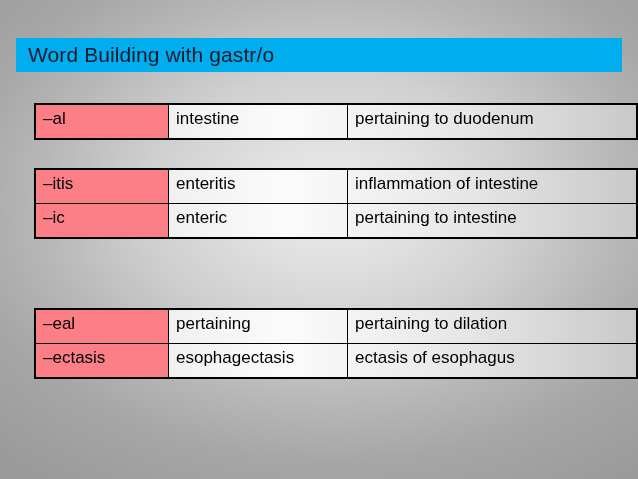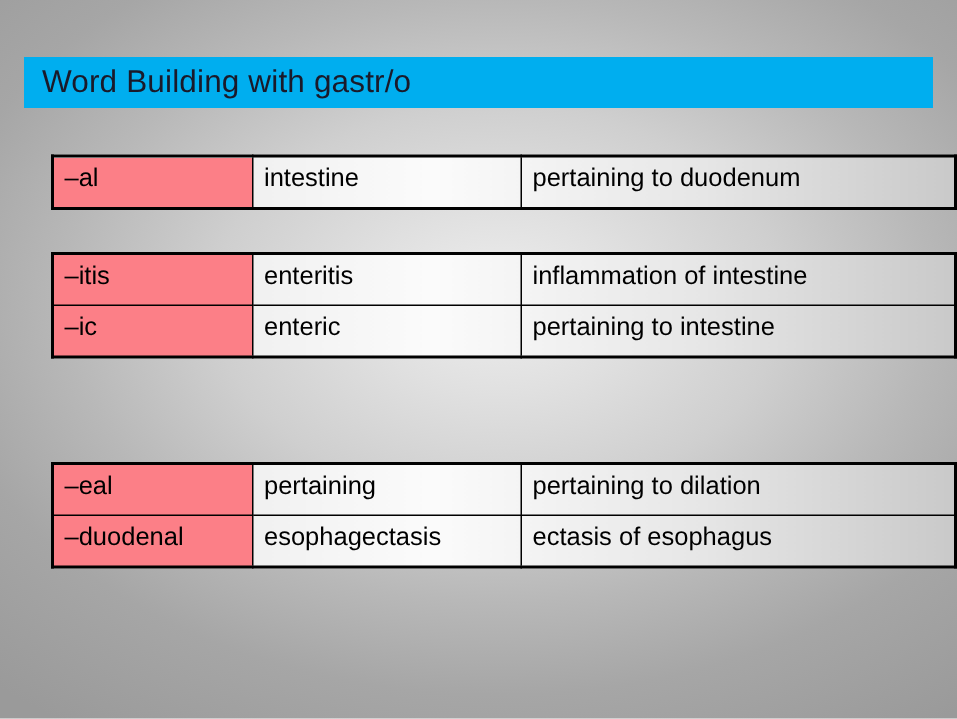--- a/index.html
+++ b/index.html
@@ -111,20 +111,20 @@
   </table>
 
   <table class="word-table" id="table-3">
     <tbody>
       <tr>
         <td class="col-suffix">–eal</td>
         <td class="col-term">pertaining</td>
         <td class="col-meaning">pertaining to dilation</td>
       </tr>
       <tr>
-        <td class="col-suffix">–duodenal</td>
+        <td class="col-suffix">–ectasis</td>
         <td class="col-term">esophagectasis</td>
         <td class="col-meaning">ectasis of esophagus</td>
       </tr>
     </tbody>
   </table>
 
 </div>
 
 </body></html>

